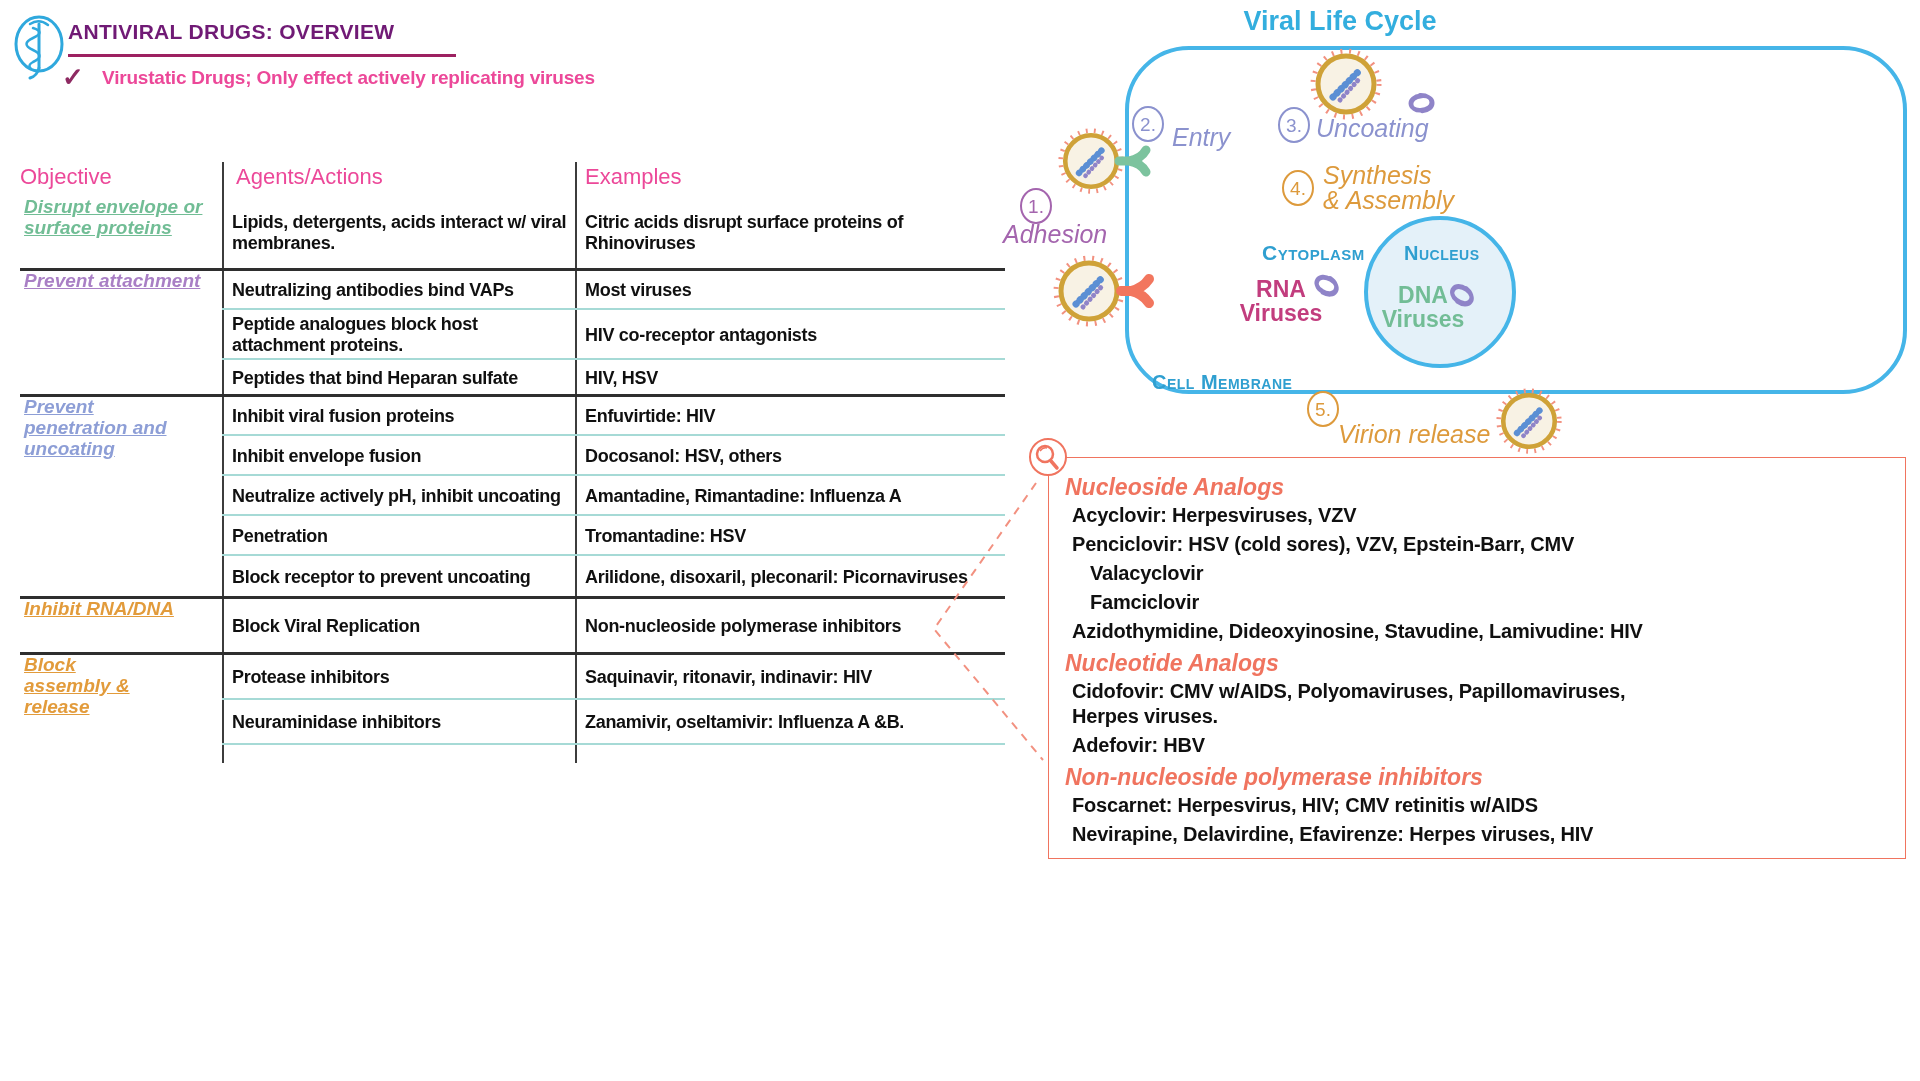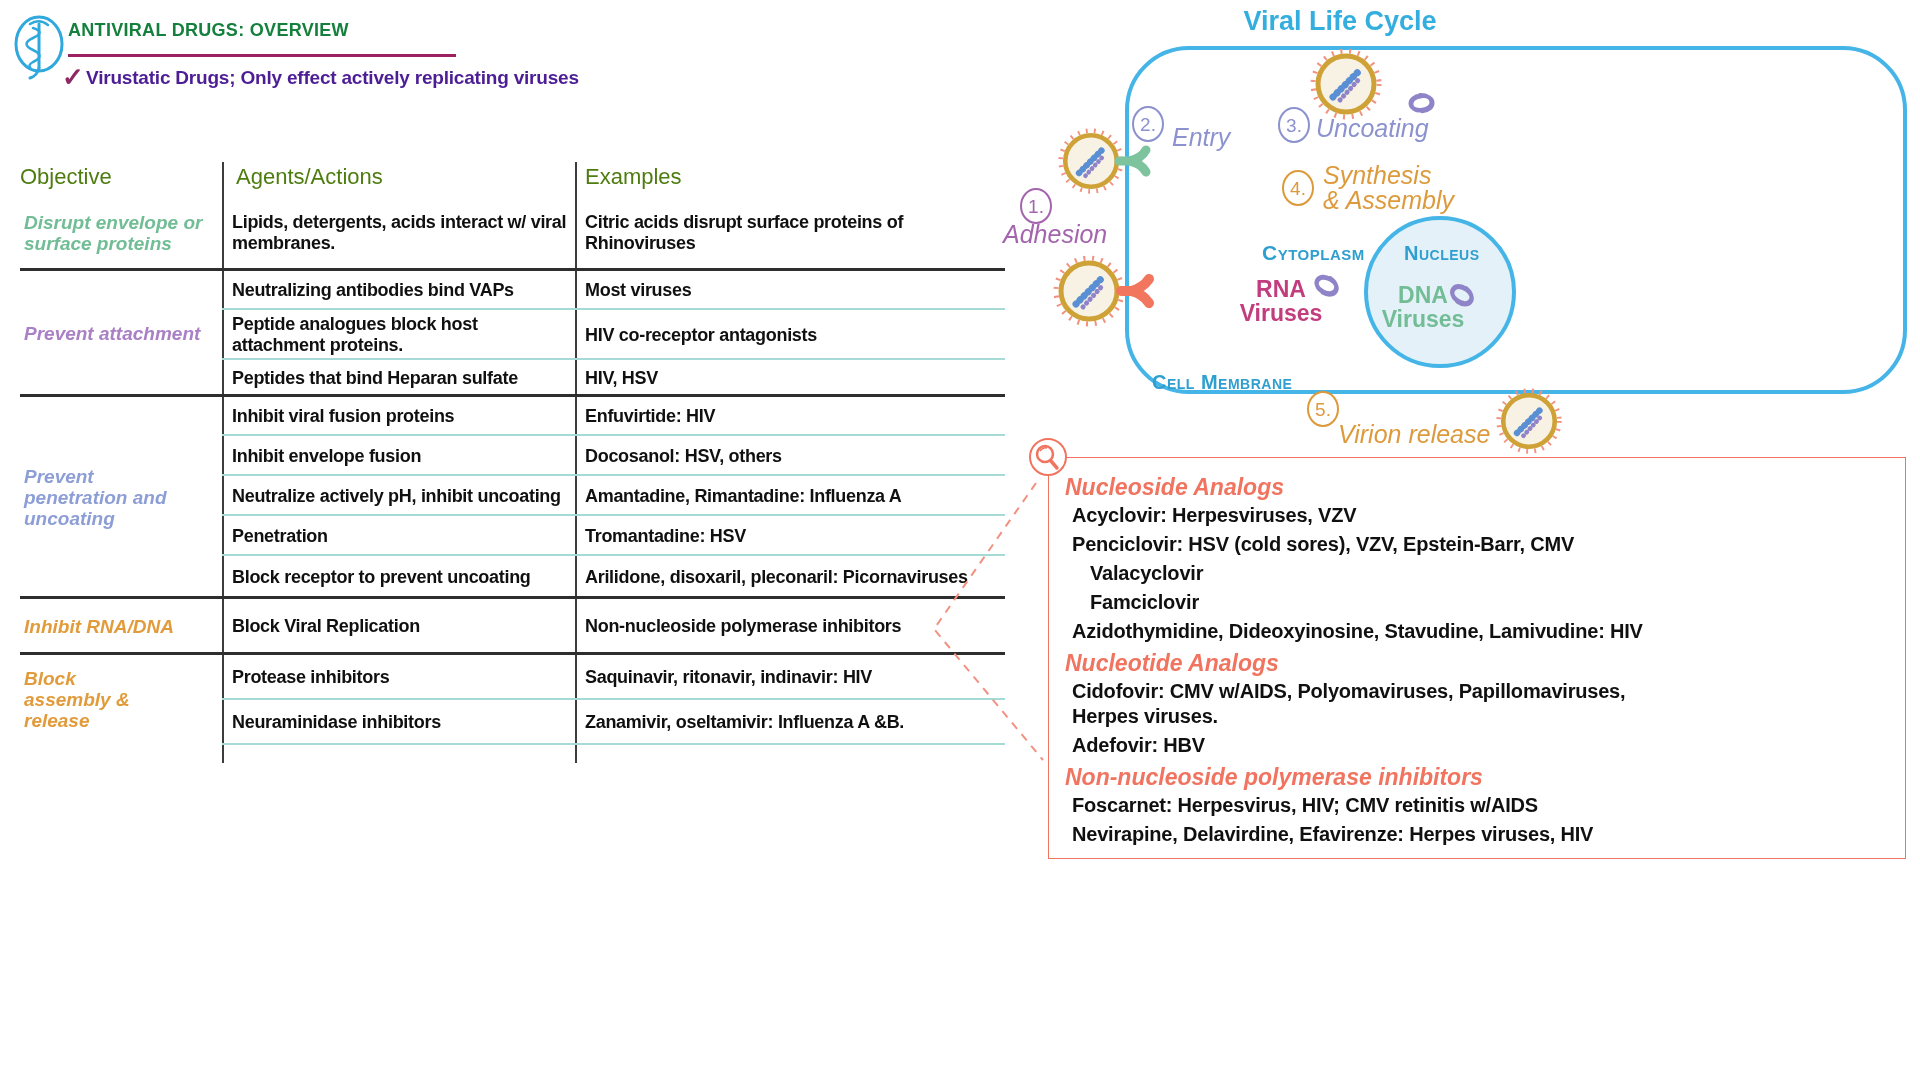--- a/index.html
+++ b/index.html
@@ -1,37 +1,37 @@
 <!DOCTYPE html>
 <html><head>
 <meta charset="utf-8">
 <style>
   html,body{margin:0;padding:0;background:#fff;}
   #page{position:relative;width:1920px;height:1081px;background:#fff;overflow:hidden;
         font-family:"Liberation Sans",sans-serif;color:#111;}
   
   #logo{position:absolute;left:12px;top:12px;}
-  #title{position:absolute;left:68px;top:20px;font-size:18px;font-weight:700;
-         letter-spacing:.3px;color:#15803d;}
+  #title{position:absolute;left:68px;top:20px;font-size:21px;font-weight:700;
+         letter-spacing:.3px;color:#701a75;}
   #title-underline{position:absolute;left:68px;top:54px;width:388px;height:3px;background:#9d2161;}
   #check-glyph{position:absolute;left:62px;top:62px;font-size:26px;font-weight:700;color:#8e2a62;}
-  #note{position:absolute;left:86px;top:68px;font:700 19px/1.1 "Liberation Sans",sans-serif;
-        letter-spacing:-.2px;color:#4c1d95;}
+  #note{position:absolute;left:102px;top:68px;font:700 19px/1.1 "Liberation Sans",sans-serif;
+        letter-spacing:-.2px;color:#ec4899;}
   
   .tbl{position:absolute;left:20px;top:158px;display:grid;
        grid-template-columns:202px 353px 430px;
        grid-template-rows:38px 74px 40px 50px 36px 40px 40px 40px 40px 42px 56px 46px 45px;}
-  .hcell{font:400 22px/1 "Liberation Sans",sans-serif;color:#4d7c0f;display:flex;align-items:center;}
+  .hcell{font:400 22px/1 "Liberation Sans",sans-serif;color:#ec4899;display:flex;align-items:center;}
   .cell{display:flex;align-items:center;padding-left:10px;white-space:nowrap;
         font:700 18px/1.15 "Liberation Sans",sans-serif;letter-spacing:-.3px;color:#101010;}
   .cell.wrap{white-space:normal;}
   .cell2{display:flex;flex-direction:column;justify-content:center;padding-left:10px;
          font:700 18px/21px "Liberation Sans",sans-serif;letter-spacing:-.3px;color:#101010;}
-  .obj{display:flex;align-items:center;font:600 italic 19px/21px "Liberation Sans",sans-serif;
-       padding-left:4px;}
+  .obj{display:flex;align-items:flex-start;font:600 italic 19px/21px "Liberation Sans",sans-serif;
+       padding-left:4px;text-decoration:underline;}
   .obj-green{color:#71bd95}.obj-purple{color:#a97fc5}.obj-peri{color:#8d9ed6}.obj-orange{color:#e29b3b}
   .vline{position:absolute;top:162px;width:2px;height:601px;background:#3c3c3c;}
   .hline-black{position:absolute;left:20px;width:985px;height:3px;background:#2e2e2e;}
   .hline-teal{position:absolute;left:222px;width:783px;height:2px;background:#a6dad6;}
   
   .lc-title{font:700 27px "Liberation Sans",sans-serif;fill:#33aede;}
   .sc{font-family:"Liberation Sans",sans-serif;font-weight:700;font-variant:small-caps;
       letter-spacing:.5px;fill:#2f9fd0;}
   .step-num{font:400 19px "Liberation Sans",sans-serif;text-anchor:middle;}
   .step-label{font:italic 400 25px "Liberation Sans",sans-serif;}

